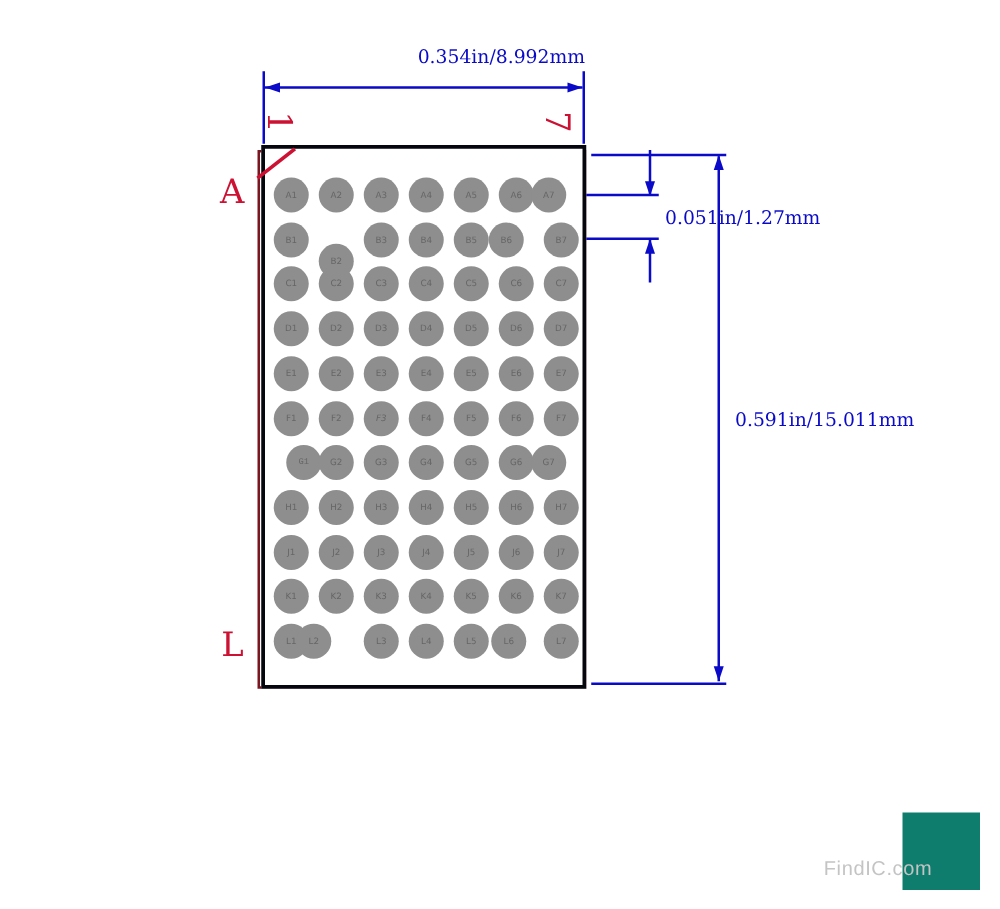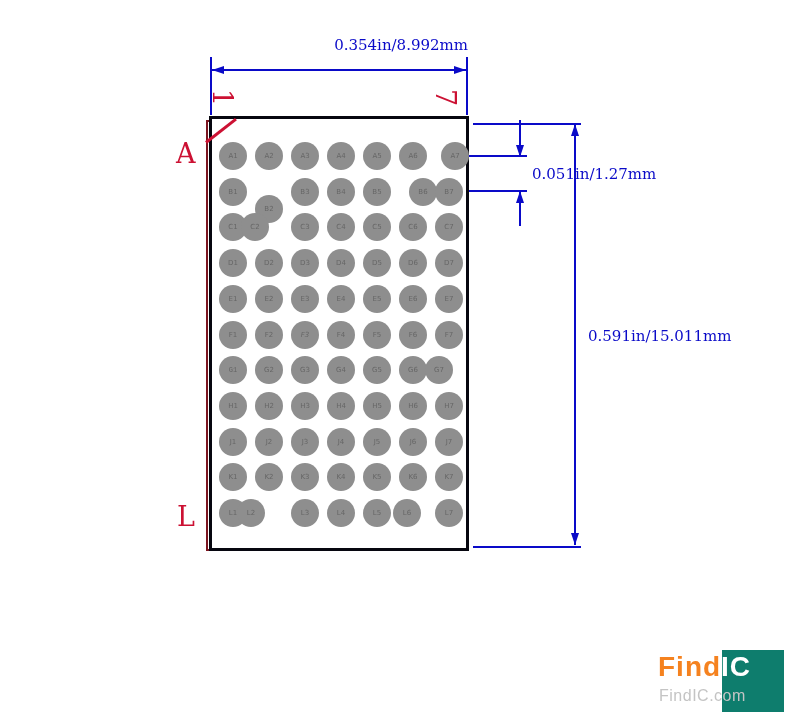--- a/index.html
+++ b/index.html
@@ -80,30 +80,30 @@
 <div class="courtyard"></div>
 <div class="outline"></div>
 <div class="pin1"></div>
 <div class="grid">
     <div class="ball" style="left: 10px; top: 26px;">A1</div>
     <div class="ball" style="left: 46px; top: 26px;">A2</div>
     <div class="ball" style="left: 82px; top: 26px;">A3</div>
     <div class="ball" style="left: 118px; top: 26px;">A4</div>
     <div class="ball" style="left: 154px; top: 26px;">A5</div>
     <div class="ball" style="left: 190px; top: 26px;">A6</div>
-    <div class="ball" style="left: 232px; top: 26px;">A7</div>
+    <div class="ball" style="left: 216px; top: 26px;">A7</div>
     <div class="ball" style="left: 10px; top: 61.7px;">B1</div>
     <div class="ball" style="left: 46px; top: 79px;">B2</div>
     <div class="ball" style="left: 82px; top: 61.7px;">B3</div>
     <div class="ball" style="left: 118px; top: 61.7px;">B4</div>
     <div class="ball" style="left: 154px; top: 61.7px;">B5</div>
-    <div class="ball" style="left: 200px; top: 61.7px;">B6</div>
+    <div class="ball" style="left: 182px; top: 61.7px;">B6</div>
     <div class="ball" style="left: 226px; top: 61.7px;">B7</div>
     <div class="ball" style="left: 10px; top: 97.4px;">C1</div>
-    <div class="ball" style="left: 32px; top: 97.4px;">C2</div>
+    <div class="ball" style="left: 46px; top: 97.4px;">C2</div>
     <div class="ball" style="left: 82px; top: 97.4px;">C3</div>
     <div class="ball" style="left: 118px; top: 97.4px;">C4</div>
     <div class="ball" style="left: 154px; top: 97.4px;">C5</div>
     <div class="ball" style="left: 190px; top: 97.4px;">C6</div>
     <div class="ball" style="left: 226px; top: 97.4px;">C7</div>
     <div class="ball" style="left: 10px; top: 133.1px;">D1</div>
     <div class="ball" style="left: 46px; top: 133.1px;">D2</div>
     <div class="ball" style="left: 82px; top: 133.1px;">D3</div>
     <div class="ball" style="left: 118px; top: 133.1px;">D4</div>
     <div class="ball" style="left: 154px; top: 133.1px;">D5</div>
@@ -116,21 +116,21 @@
     <div class="ball" style="left: 154px; top: 168.8px;">E5</div>
     <div class="ball" style="left: 190px; top: 168.8px;">E6</div>
     <div class="ball" style="left: 226px; top: 168.8px;">E7</div>
     <div class="ball" style="left: 10px; top: 204.5px;">F1</div>
     <div class="ball" style="left: 46px; top: 204.5px;">F2</div>
     <div class="ball" style="left: 82px; top: 204.5px; font-style: italic;">F3</div>
     <div class="ball" style="left: 118px; top: 204.5px;">F4</div>
     <div class="ball" style="left: 154px; top: 204.5px;">F5</div>
     <div class="ball" style="left: 190px; top: 204.5px;">F6</div>
     <div class="ball" style="left: 226px; top: 204.5px;">F7</div>
-    <div class="ball" style="left: 10px; top: 240.2px; font-family: Liberation Mono, monospace;">G1</div>
+    <div class="ball" style="left: 20px; top: 240.2px; font-family: Liberation Mono, monospace;">G1</div>
     <div class="ball" style="left: 46px; top: 240.2px;">G2</div>
     <div class="ball" style="left: 82px; top: 240.2px;">G3</div>
     <div class="ball" style="left: 118px; top: 240.2px;">G4</div>
     <div class="ball" style="left: 154px; top: 240.2px;">G5</div>
     <div class="ball" style="left: 190px; top: 240.2px;">G6</div>
     <div class="ball" style="left: 216px; top: 240.2px;">G7</div>
     <div class="ball" style="left: 10px; top: 275.9px;">H1</div>
     <div class="ball" style="left: 46px; top: 275.9px;">H2</div>
     <div class="ball" style="left: 82px; top: 275.9px;">H3</div>
     <div class="ball" style="left: 118px; top: 275.9px;">H4</div>
@@ -155,15 +155,14 @@
     <div class="ball" style="left: 28px; top: 383px;">L2</div>
     <div class="ball" style="left: 82px; top: 383px;">L3</div>
     <div class="ball" style="left: 118px; top: 383px;">L4</div>
     <div class="ball" style="left: 154px; top: 383px;">L5</div>
     <div class="ball" style="left: 184px; top: 383px;">L6</div>
     <div class="ball" style="left: 226px; top: 383px;">L7</div>
   </div>
 
 <div class="logo">
   <div class="logo-block"></div>
-  <div class="logo-line1"><span class="brand-left">Find</span><span class="brand-right">IC</span></div>
   <div class="logo-line2">FindIC.com</div>
 </div>
 
 </body></html>

